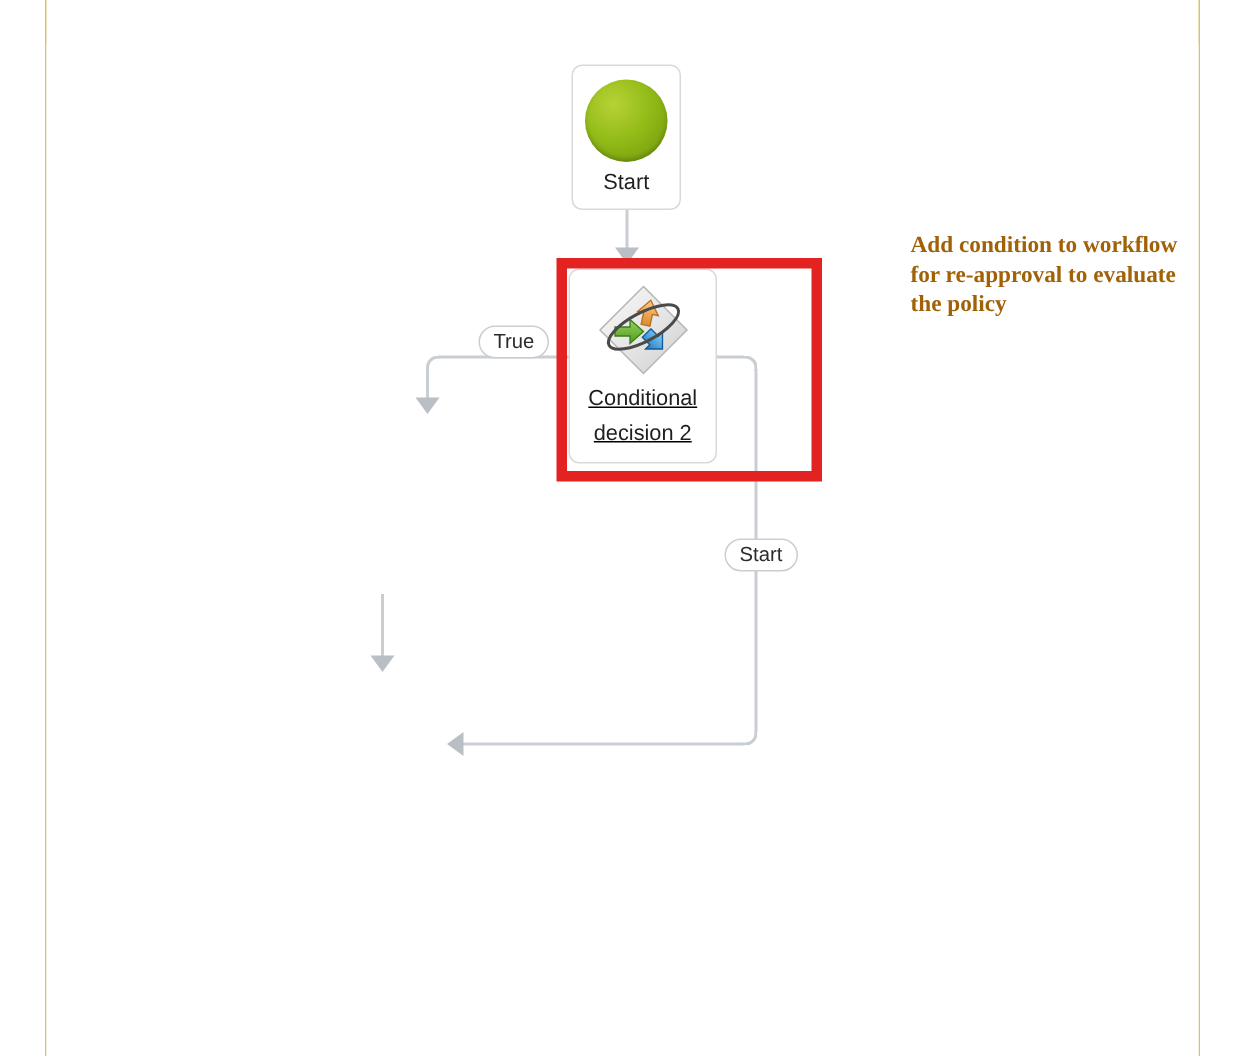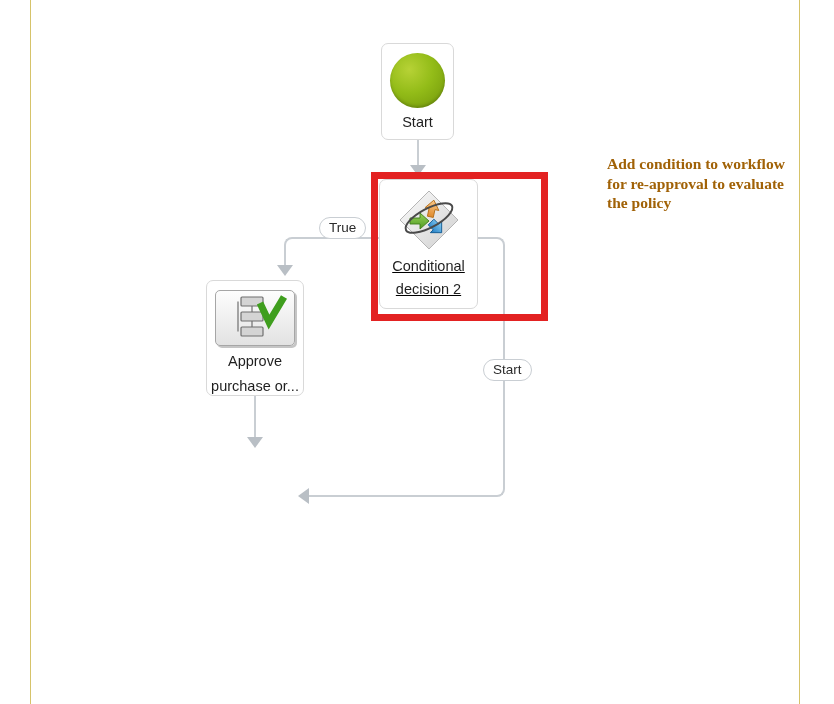--- a/index.html
+++ b/index.html
@@ -285,36 +285,20 @@
 
           <polygon points="33,36 40,36 40,32 48,40 40,48 40,44 33,44" fill="url(#bluArrow)" stroke="#125b94" stroke-width="0.9" transform="rotate(45 40 40)"></polygon>
 
           <ellipse cx="33" cy="31" rx="26" ry="9.5" fill="none" stroke="#4a4a4a" stroke-width="2" transform="rotate(-28 33 31)"></ellipse>
         </svg>
       </div>
       <div class="node-label">Conditional</div>
       <div class="node-label">decision 2</div>
     </div>
 
-    <div class="node" id="node-approve">
-      <div class="icon-approve">
-        <svg width="78" height="54" viewBox="0 0 78 54">
-          <g fill="#d4d4d4" stroke="#6f6f6f" stroke-width="1.2">
-            <rect x="25" y="6" width="22" height="9" rx="1"></rect>
-            <rect x="25" y="21" width="22" height="9" rx="1"></rect>
-            <rect x="25" y="36" width="22" height="9" rx="1"></rect>
-          </g>
-          <path d="M36 15 L36 21 M36 30 L36 36" stroke="#6f6f6f" stroke-width="1.2" fill="none"></path>
-          <path d="M22 10.5 L22 40.5" stroke="#6f6f6f" stroke-width="1.2" fill="none"></path>
-          <path d="M44 12 L53 31 L68 6" stroke="#3f9e1e" stroke-width="7" fill="none" stroke-linecap="butt" stroke-linejoin="miter"></path>
-        </svg>
-      </div>
-      <div class="node-label">Approve</div>
-      <div class="node-label">purchase or...</div>
-    </div>
 
 
     <div id="highlight-box"></div>
 
     <div id="annotation">Add condition to workflow for re-approval to evaluate the policy</div>
 
   </div>
 </div>
 
 </body></html>

